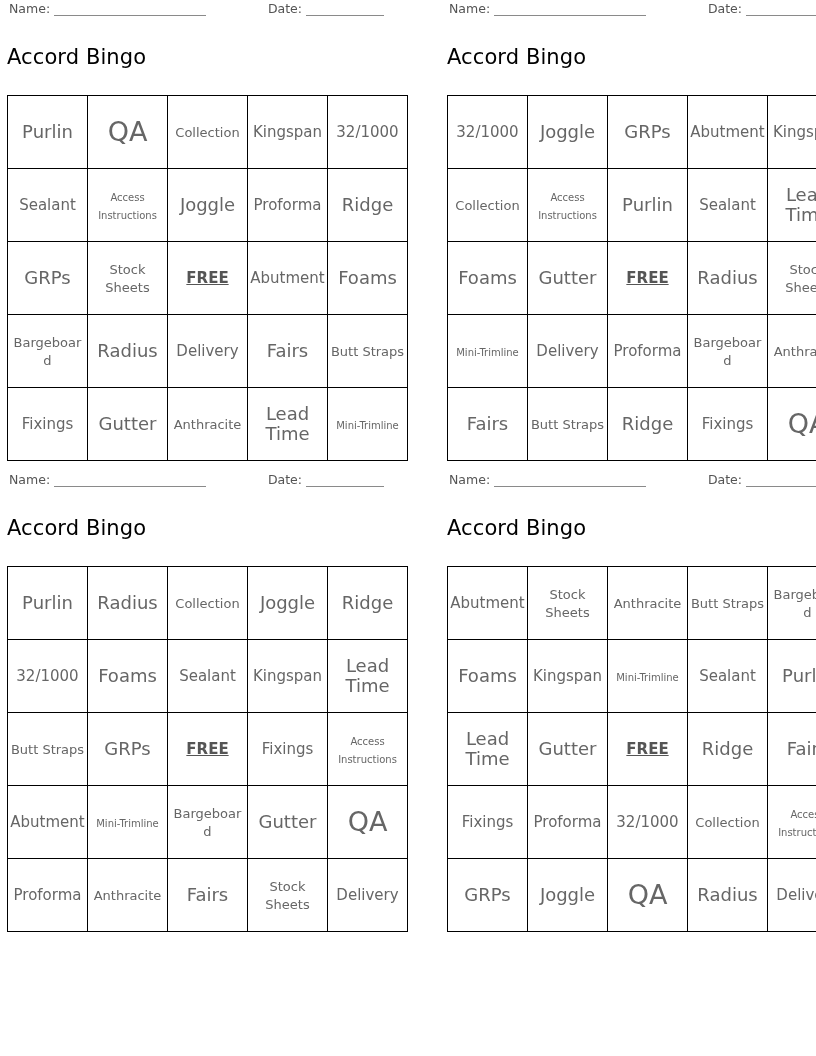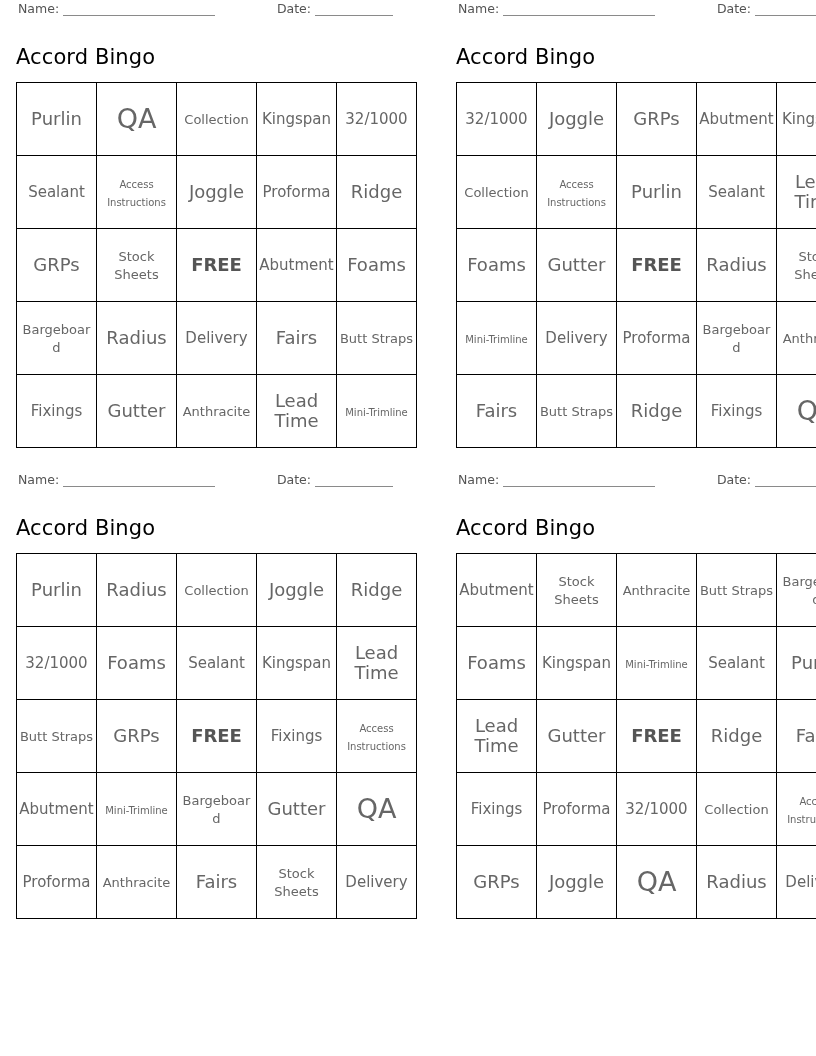--- a/index.html
+++ b/index.html
@@ -10,21 +10,21 @@
   body {
     width: 816px;
     height: 1056px;
     font-family: "DejaVu Sans", sans-serif;
     position: relative;
     overflow: hidden;
   }
 
   .sheet {
     position: absolute;
-    left: 16px;
+    left: 7px;
     top: 0;
     width: 668px;
     height: 1056px;
   }
 
   
   .card {
     position: absolute;
     width: 377px;
   }
@@ -71,21 +71,21 @@
     line-height: 26px;
     margin-top: 20px;
     margin-bottom: 0;
     font-weight: 400;
     letter-spacing: 0.1px;
     padding-right: 4px;
   }
 
   
   .grid {
-    margin-top: 12px;
+    margin-top: 25px;
     width: 375px;
     border-collapse: collapse;
     table-layout: fixed;
   }
   .grid td {
     width: 75px;
     height: 70px;
     border: 1px solid #000000;
     text-align: center;
     vertical-align: middle;
@@ -98,22 +98,23 @@
 
   
   .fs-xl  { font-size: 27px; text-align: center; }
   .fs-lg  { font-size: 18px; }
   .fs-md  { font-size: 15px; }
   .fs-sm  { font-size: 13px; }
   .fs-xs  { font-size: 10px; }
 
   .cell-free {
     font-weight: bold;
-    font-size: 18px;
+    font-size: 15px;
     color: #555555;
+    text-decoration: underline;
   }
 </style>
 </head>
 <body>
 
 <div class="sheet">
 
   <div class="card col-left row-top">
     <div class="namedate">
       <span class="nd-group nd-name">

